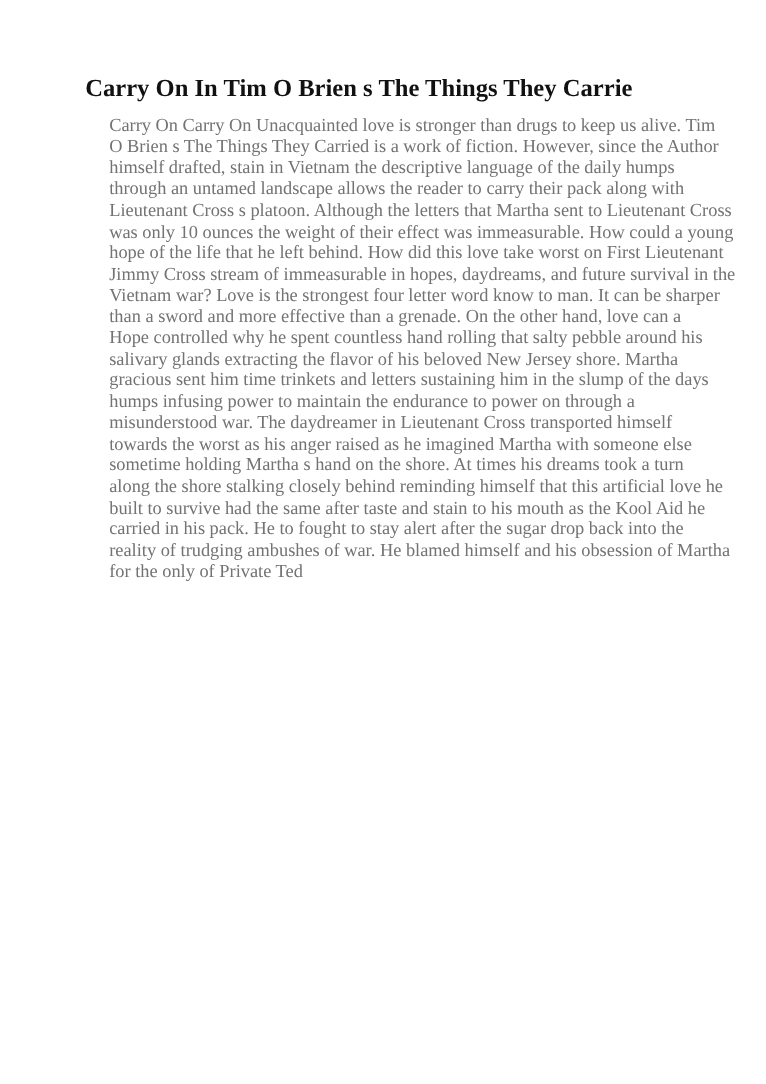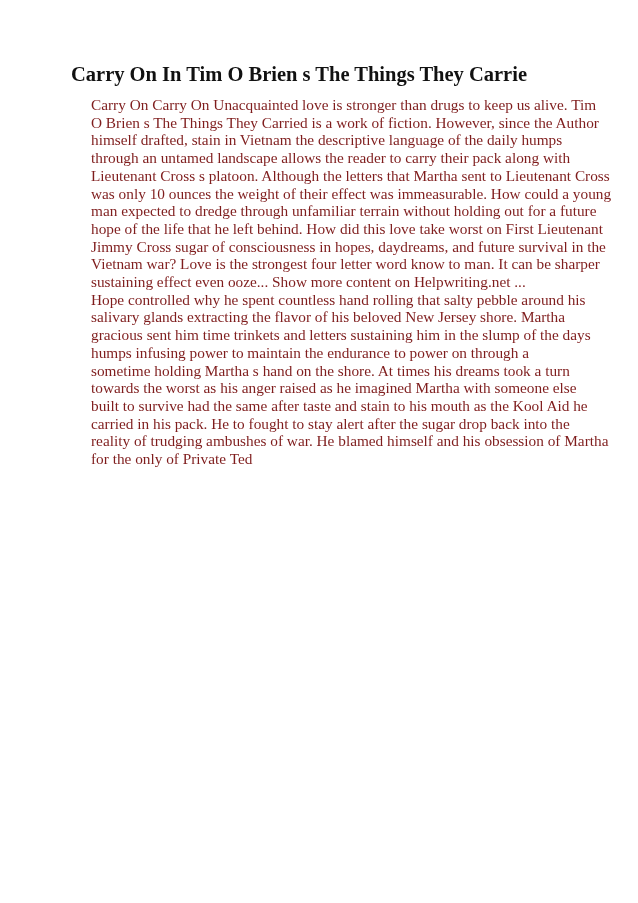--- a/index.html
+++ b/index.html
@@ -36,48 +36,49 @@
       padding-left: 10px;
       box-sizing: border-box;
     }
     .body {
       position: absolute;
       left: 91px;
       top: 96px;
       width: 520px;
       font-size: 15.3px;
       line-height: 17.7px;
-      color: #7f1d1d;
+      color: #737373;
     }
     .line {
       display: block;
       white-space: nowrap;
     }
   </style>
 </head>
 <body>
 
 <div class="page">
   <h1 class="title">Carry On In Tim O Brien s The Things They Carrie</h1>
   <div class="body">
     <span class="line">Carry On Carry On Unacquainted love is stronger than drugs to keep us alive. Tim</span>
     <span class="line">O Brien s The Things They Carried is a work of fiction. However, since the Author</span>
     <span class="line">himself drafted, stain in Vietnam the descriptive language of the daily humps</span>
     <span class="line">through an untamed landscape allows the reader to carry their pack along with</span>
     <span class="line">Lieutenant Cross s platoon. Although the letters that Martha sent to Lieutenant Cross</span>
     <span class="line">was only 10 ounces the weight of their effect was immeasurable. How could a young</span>
-    <span class="line">man expected to dredge through unfamiliar terrain without holding out for a future</span>
     <span class="line">hope of the life that he left behind. How did this love take worst on First Lieutenant</span>
-    <span class="line">Jimmy Cross sugar of consciousness in hopes, daydreams, and future survival in the</span>
+    <span class="line">Jimmy Cross stream of immeasurable in hopes, daydreams, and future survival in the</span>
     <span class="line">Vietnam war? Love is the strongest four letter word know to man. It can be sharper</span>
-    <span class="line">sustaining effect even ooze... Show more content on Helpwriting.net ...</span>
+    <span class="line">than a sword and more effective than a grenade. On the other hand, love can a</span>
     <span class="line">Hope controlled why he spent countless hand rolling that salty pebble around his</span>
     <span class="line">salivary glands extracting the flavor of his beloved New Jersey shore. Martha</span>
     <span class="line">gracious sent him time trinkets and letters sustaining him in the slump of the days</span>
     <span class="line">humps infusing power to maintain the endurance to power on through a</span>
+    <span class="line">misunderstood war. The daydreamer in Lieutenant Cross transported himself</span>
+    <span class="line">towards the worst as his anger raised as he imagined Martha with someone else</span>
     <span class="line">sometime holding Martha s hand on the shore. At times his dreams took a turn</span>
-    <span class="line">towards the worst as his anger raised as he imagined Martha with someone else</span>
+    <span class="line">along the shore stalking closely behind reminding himself that this artificial love he</span>
     <span class="line">built to survive had the same after taste and stain to his mouth as the Kool Aid he</span>
     <span class="line">carried in his pack. He to fought to stay alert after the sugar drop back into the</span>
     <span class="line">reality of trudging ambushes of war. He blamed himself and his obsession of Martha</span>
     <span class="line">for the only of Private Ted</span>
   </div>
 </div>
 
 </body></html>

